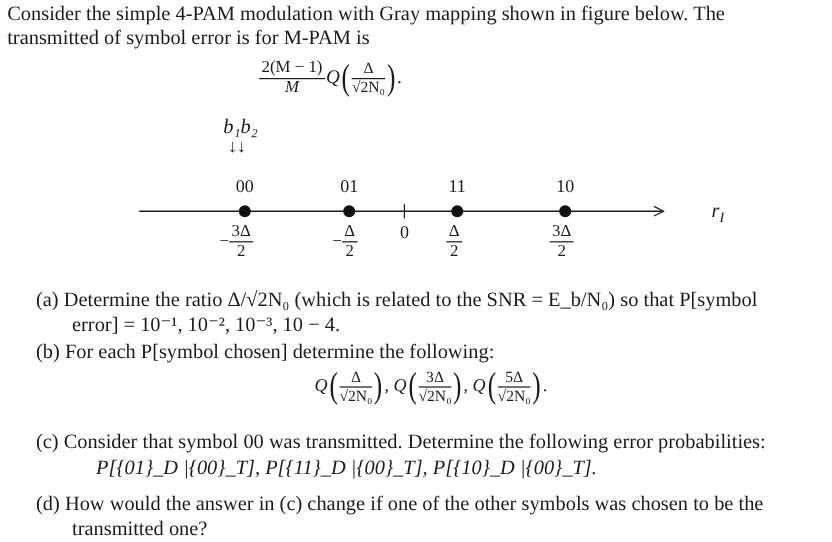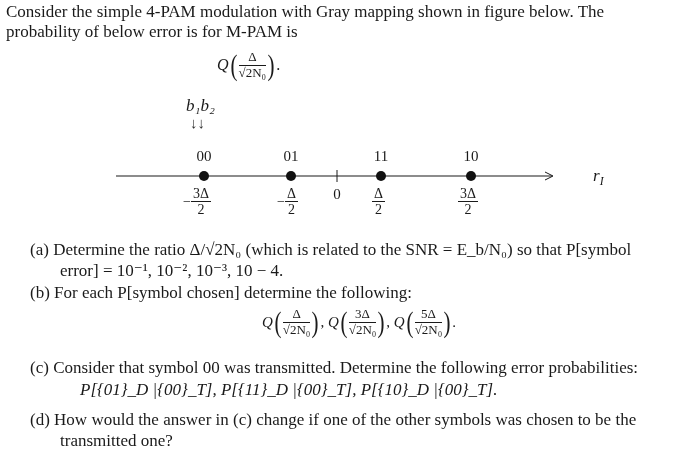--- a/index.html
+++ b/index.html
@@ -15,23 +15,27 @@
   .frac > span { display: block; line-height: 1.1; }
   .frac .num { border-bottom: 1px solid #1a1a1a; padding: 0 2px; }
   .paren { font-size: 30px; vertical-align: middle; font-weight: 200; transform: scaleX(0.7); display: inline-block; }
   .axis-label { font-size: 15px; text-align: center; }
   sub { font-size: 0.7em; }
 </style>
 </head>
 <body>
 
 <div class="abs txt" style="left:6px; top:2px;">Consider the simple 4-PAM modulation with Gray mapping shown in figure below. The</div>
-<div class="abs txt" style="left:6px; top:22px;">probability of below error is for M-PAM is</div>
+<div class="abs txt" style="left:6px; top:22px;">transmitted of symbol error is for M-PAM is</div>
 
 <div class="abs" style="left:216px; top:48px; font-size:16px; display:flex; align-items:center;">
+  <span class="frac" style="font-size:14px;">
+    <span class="num">2(M − 1)</span>
+    <span class="it">M</span>
+  </span>
   <span class="it" style="margin-left:1px;">Q</span>
   <span class="paren">(</span>
   <span class="frac" style="font-size:13px;">
     <span class="num">Δ</span>
     <span>√2N₀</span>
   </span>
   <span class="paren">)</span>
   <span>.</span>
 </div>
 

